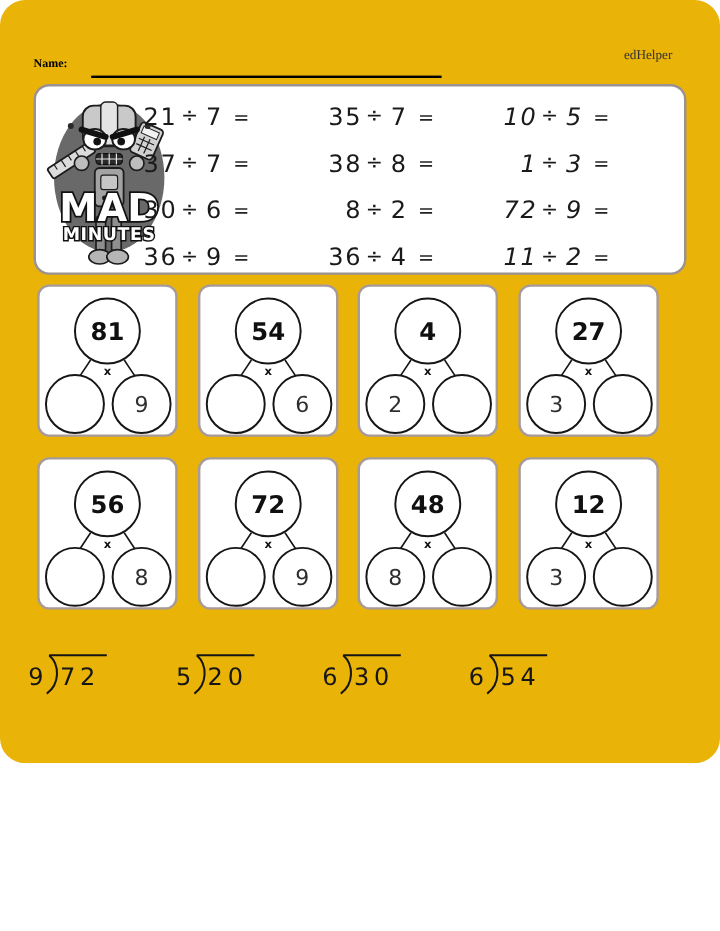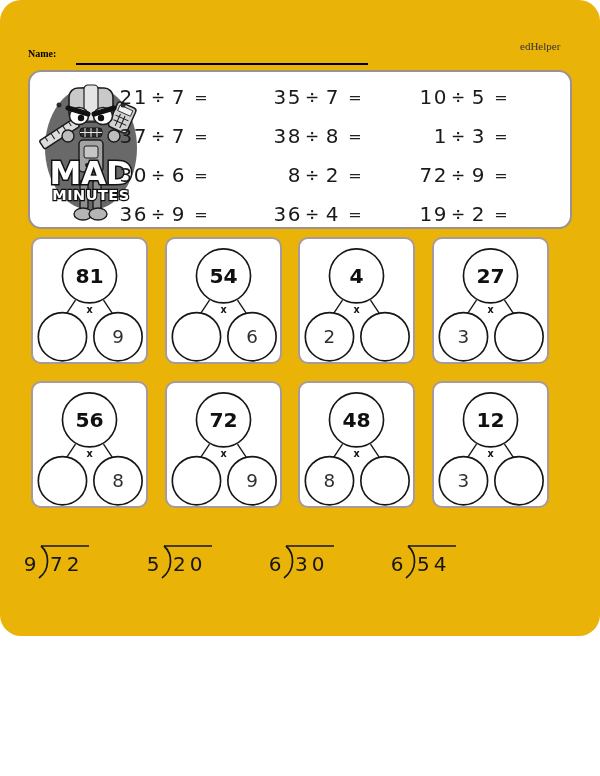--- a/index.html
+++ b/index.html
@@ -35,21 +35,21 @@
     position:absolute; left:28px; top:70px;
     width:544px; height:159px;
     border:2.6px solid #9b9191; border-radius:13px;
     background:#fff;
   }
   .logo { position:absolute; left:8px; top:8px; width:106px; height:147px; }
 
   .pcol { position:absolute; top:11px; display:flex; flex-direction:column; gap:11px; }
   .pcol-1 { left:84px; }
   .pcol-2 { left:238px;align-items:flex-end; }
-  .pcol-3 { left:384px; }
+  .pcol-3 { left:384px;font-style:italic; }
   .prob { display:flex; align-items:center; height:28px; }
   .prob .a  { display:inline-block; width:34px; text-align:right; font-size:20px; letter-spacing:1.5px; }
   .prob .op { display:inline-block; width:20px; text-align:center; font-size:17px; }
   .prob .b  { display:inline-block; width:20px; text-align:center; font-size:20px; }
   .prob .eq { display:inline-block; width:26px; text-align:center; font-size:16px; color:#222; }
 
   
   .card {
     position:absolute; width:117px; height:127px;
     border:2.4px solid #a79a9a; border-radius:10px;
@@ -214,21 +214,21 @@
           <span class="b">3</span>
           <span class="eq">=</span>
       </div>
       <div class="prob">
         <span class="a">72</span>
           <span class="op">÷</span>
           <span class="b">9</span>
           <span class="eq">=</span>
       </div>
       <div class="prob">
-        <span class="a">19</span>
+        <span class="a">11</span>
           <span class="op">÷</span>
           <span class="b">2</span>
           <span class="eq">=</span>
       </div>
     </div>
   </div>
 
   <div class="card r1 c1">
     <svg viewBox="0 0 117 127">
       <circle cx="58.5" cy="38" r="28"></circle>

